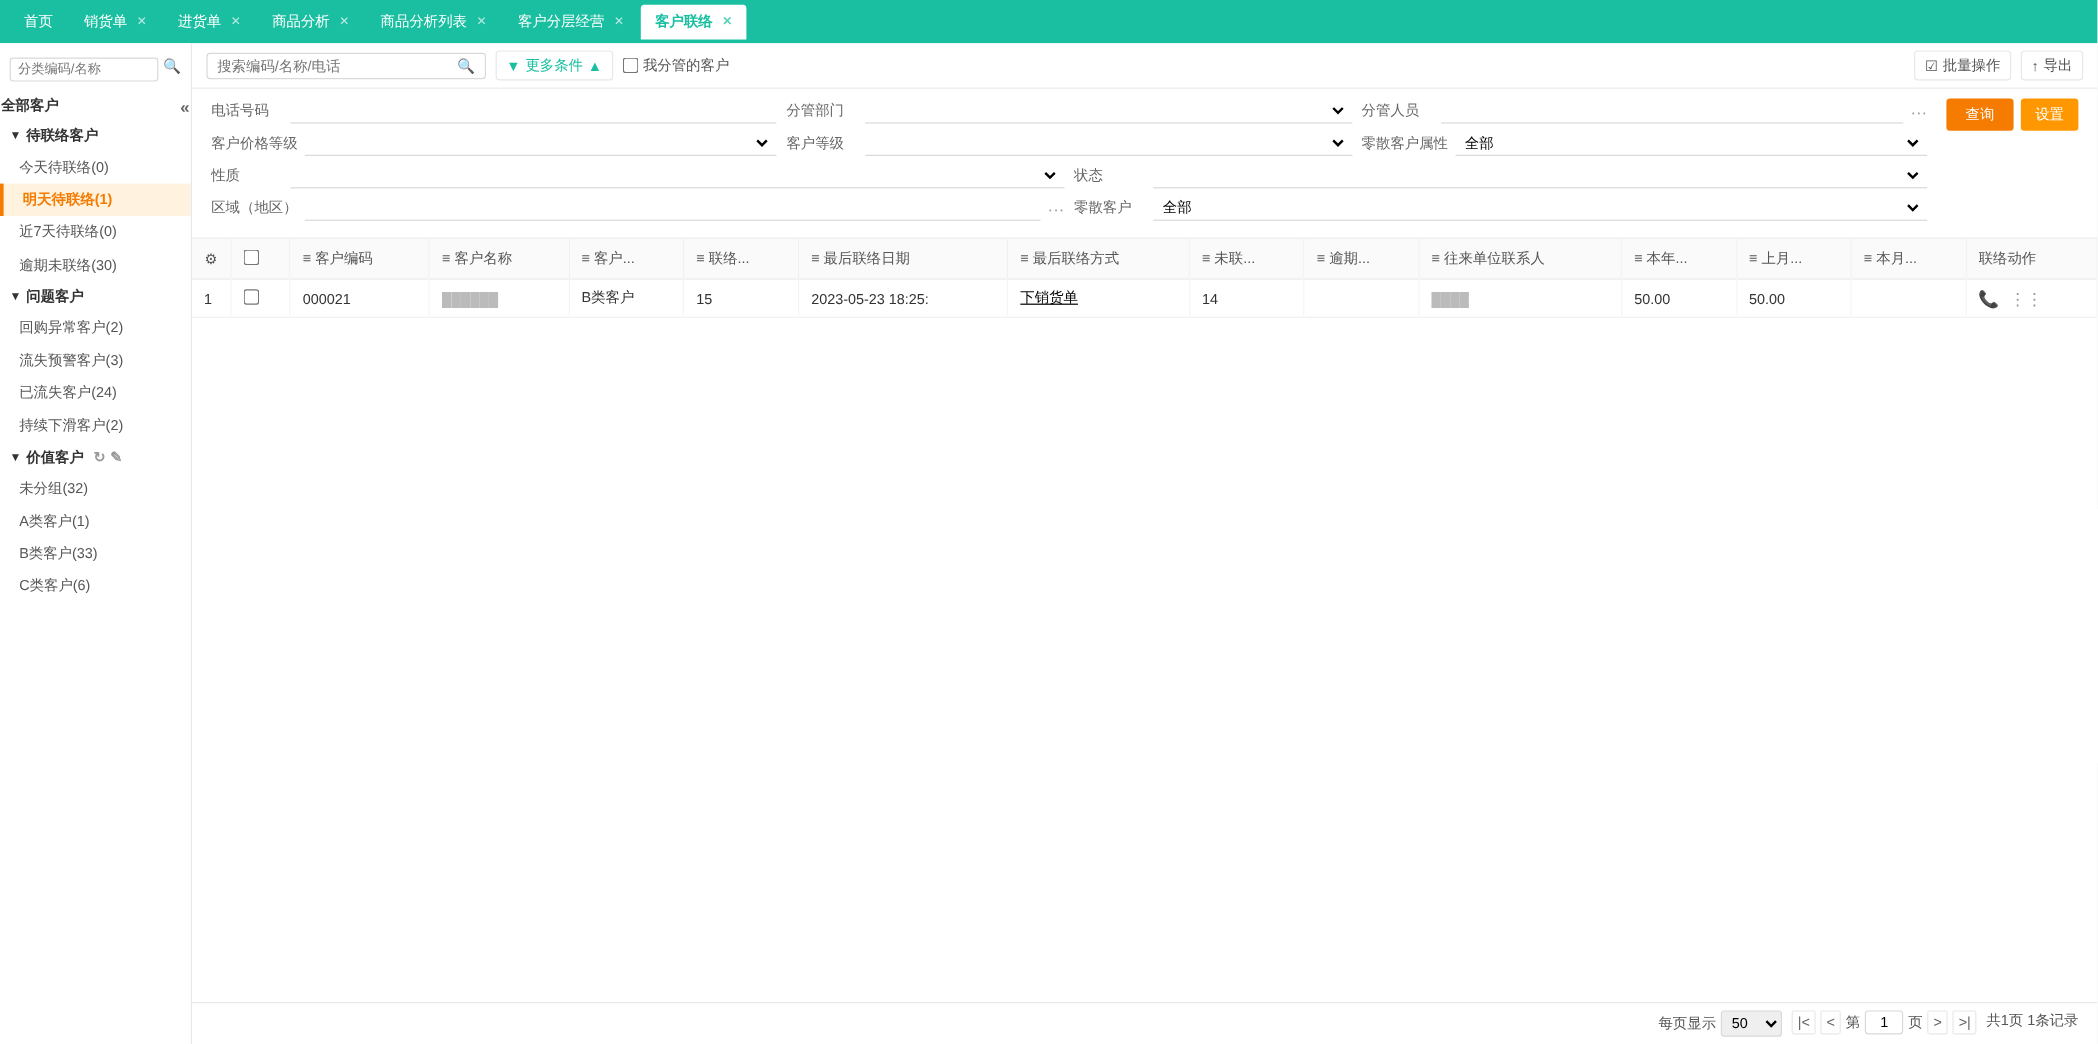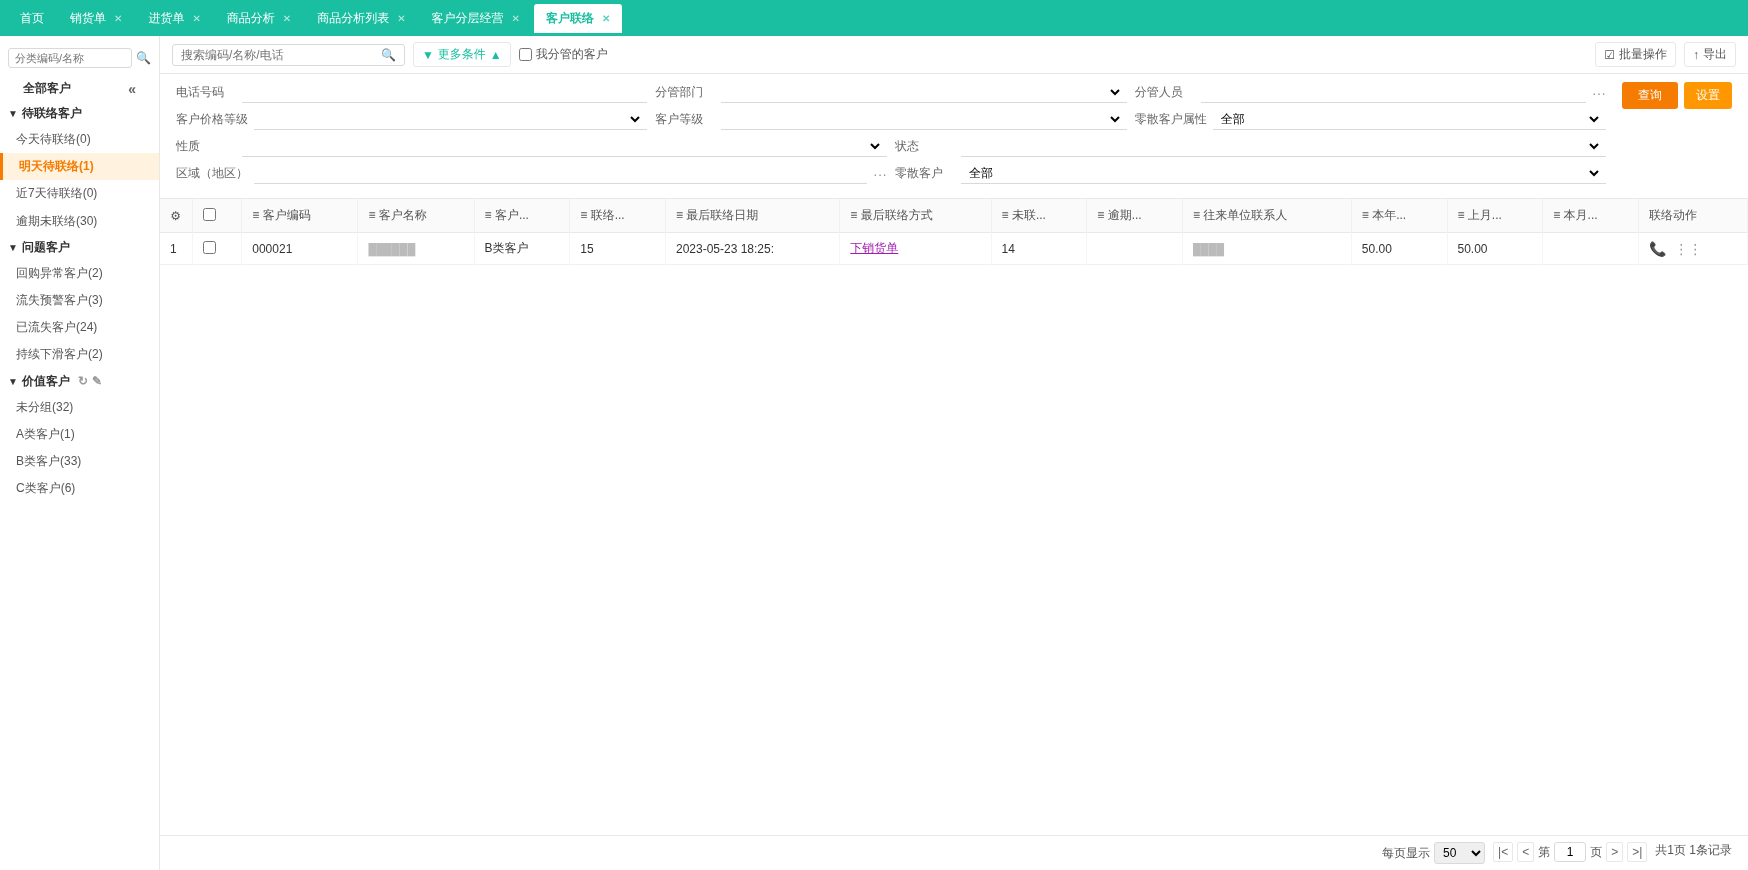--- a/index.html
+++ b/index.html
@@ -24,29 +24,29 @@
     
     .main-layout { display: flex; height: calc(100vh - 36px); }
 
     
     .sidebar {
       width: 160px; background: #fff; border-right: 1px solid #e8e8e8;
       overflow-y: auto; flex-shrink: 0;
       padding: 8px 0;
     }
     .sidebar-search {
-      display: flex; align-items: center; padding: 4px 8px 8px 8px; gap: 4px;
+      display: flex; align-items: flex-start; padding: 4px 8px 8px 8px; gap: 4px;
     }
     .sidebar-search input {
       border: 1px solid #d9d9d9; border-radius: 3px;
       padding: 3px 6px; width: 100%; font-size: 11px;
     }
     .sidebar-section-title {
       display: flex; align-items: center; justify-content: space-between;
-      padding: 4px 23px; font-weight: bold; cursor: pointer;
+      padding: 4px 1px; font-weight: bold; cursor: pointer;
       color: #333;
     }
     .sidebar-section-title .collapse-icon { font-size: 14px; color: #666; }
     .sidebar-item {
       padding: 4px 8px 4px 16px; cursor: pointer; color: #555;
       line-height: 1.6;
     }
     .sidebar-item.active { background: #fff3e0; color: #f57c00; font-weight: bold; border-left: 3px solid #f57c00; }
     .sidebar-group-title {
       padding: 4px 8px; color: #333; font-weight: bold;
@@ -135,21 +135,21 @@
       padding: 8px 10px; text-align: left; color: #555;
       border-right: 1px solid #f0f0f0; white-space: nowrap;
       font-weight: normal; position: sticky; top: 0; background: #fafafa;
     }
     thead th .col-sort { cursor: pointer; }
     tbody tr { border-bottom: 1px solid #f0f0f0; }
     tbody td {
       padding: 7px 10px; color: #333; border-right: 1px solid #f5f5f5;
       white-space: nowrap;
     }
-    .link-text { color: #a21caf; cursor: pointer; text-decoration: underline; }
+    .link-text { color: #000000; cursor: pointer; text-decoration: underline; }
     .masked-text { color: #bbb; font-size: 11px; }
 
     
     .row-actions { display: flex; gap: 8px; align-items: center; }
     .row-action-icon { cursor: pointer; color: #999; font-size: 14px; }
 
     
     .gear-cell { width: 32px; text-align: center; }
 
     

